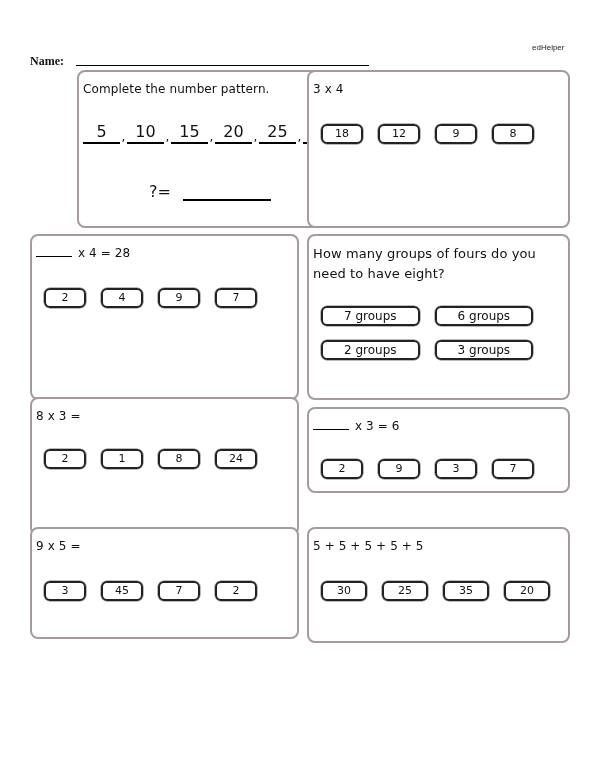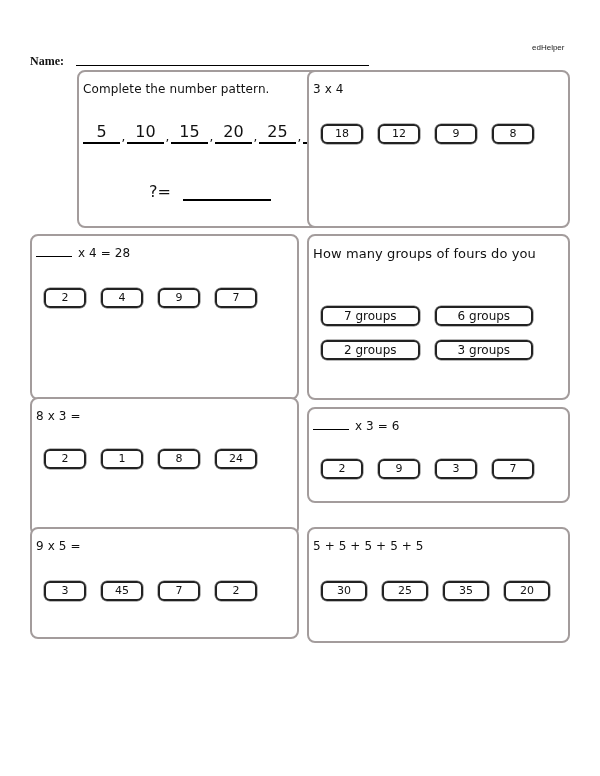--- a/index.html
+++ b/index.html
@@ -63,20 +63,21 @@
     <div class="choice">2</div>
     <div class="choice">4</div>
     <div class="choice">9</div>
     <div class="choice">7</div>
   </div>
 </div>
 
 <div class="box" style="left:307px; top:234px; width:263px; height:166px;">
   <div class="prompt" style="font-size:13px; line-height:20px;">
     <div>How many groups of fours do you</div>
+    <div>need to have eight?</div>
   </div>
   <div class="choices" style="top:70px;">
     <div class="choice wide">7 groups</div>
     <div class="choice wide">6 groups</div>
   </div>
   <div class="choices" style="top:104px;">
     <div class="choice wide">2 groups</div>
     <div class="choice wide">3 groups</div>
   </div>
 </div>
@@ -84,21 +85,21 @@
 <div class="box" style="left:30px; top:391px; width:269px; height:139px;margin-top:6px;">
   <div class="prompt">8 x 3 =</div>
   <div class="choices" style="top:50px;">
     <div class="choice">2</div>
     <div class="choice">1</div>
     <div class="choice">8</div>
     <div class="choice">24</div>
   </div>
 </div>
 
-<div class="box" style="left:307px; top:407px; width:263px; height:96px;">
+<div class="box" style="left:307px; top:407px; width:263px; height:86px;">
   <div class="prompt"><span class="blank"></span><span>x 3 = 6</span></div>
   <div class="choices" style="top:50px;">
     <div class="choice">2</div>
     <div class="choice">9</div>
     <div class="choice">3</div>
     <div class="choice">7</div>
   </div>
 </div>
 
 <div class="box" style="left:30px; top:527px; width:269px; height:112px;">

